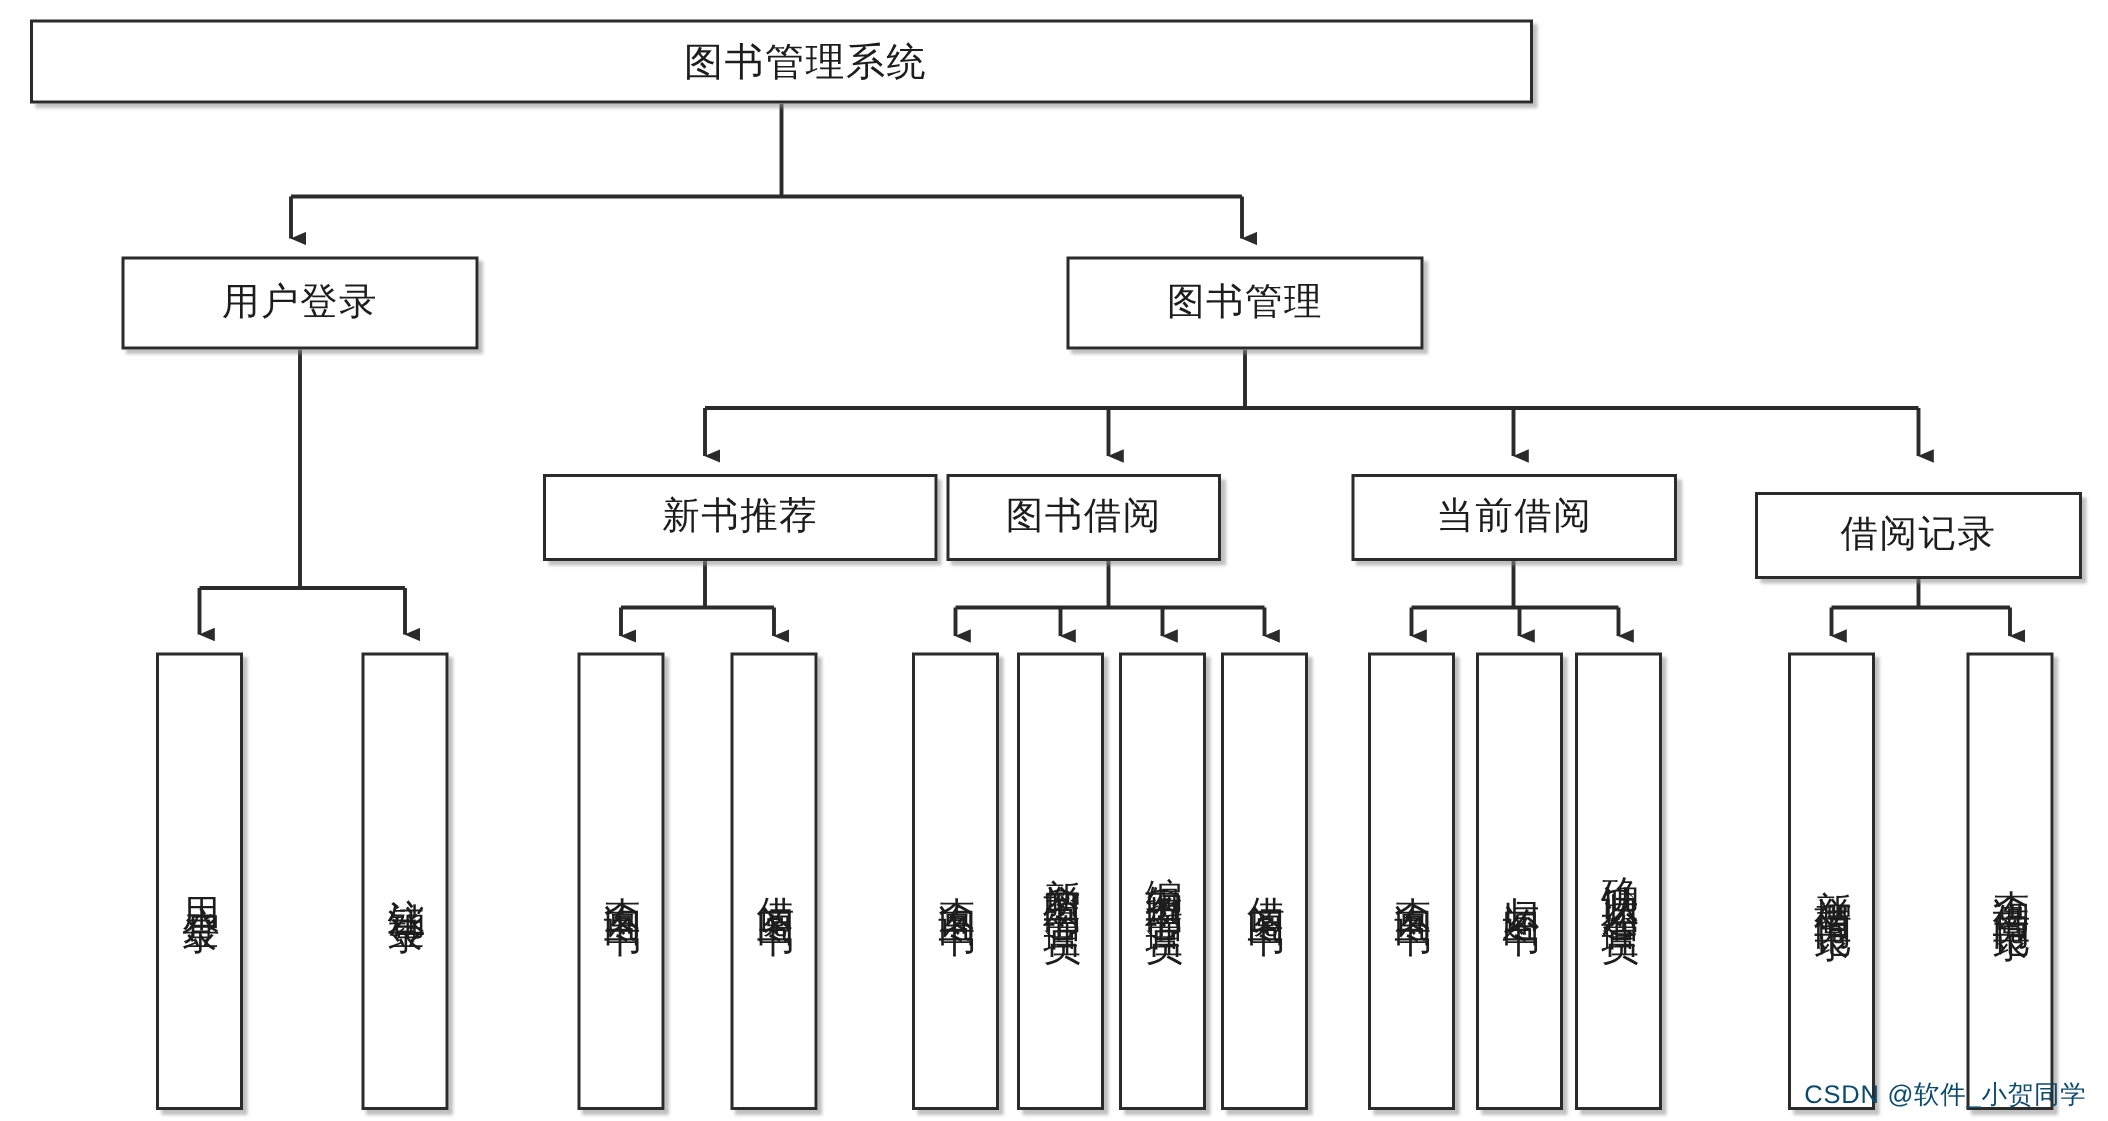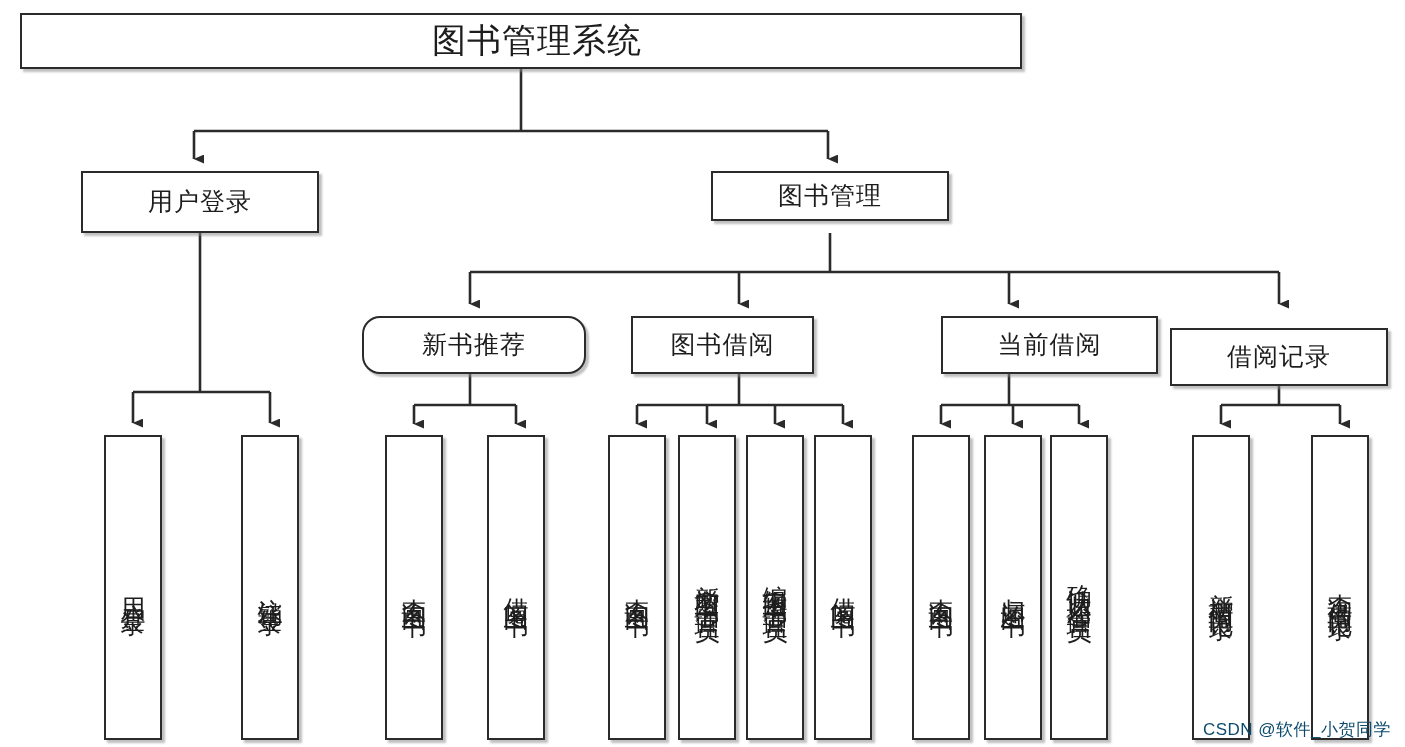--- a/index.html
+++ b/index.html
@@ -52,21 +52,21 @@
   }
   .node.vertical .node-label {
     writing-mode: vertical-rl;
     text-orientation: upright;
     font-size: 25px;
     letter-spacing: 5px;
     line-height: 1.0;
     white-space: nowrap;
   }
   .node.root .node-label {
-    font-size: 34px;
+    font-size: 26px;
     margin-left: 32px;
   }
   #watermark {
     position: absolute;
     right: 14px;
     bottom: 6px;
     font-size: 17px;
     color: #0c4a6e;
     letter-spacing: 0.5px;
     white-space: nowrap;
@@ -129,31 +129,31 @@
     </g>
   </svg>
 
   <div class="node horizontal root" style="left:20px;top:13px;width:1002px;height:56px;">
     <span class="node-label">图书管理系统</span>
   </div>
 
   <div class="node horizontal" style="left:81px;top:171px;width:238px;height:62px;">
     <span class="node-label">用户登录</span>
   </div>
-  <div class="node horizontal" style="left:711px;top:171px;width:238px;height:50px;">
+  <div class="node horizontal" style="left:711px;top:171px;width:238px;height:62px;">
     <span class="node-label">图书管理</span>
   </div>
 
-  <div class="node horizontal" style="left:362px;top:316px;width:224px;height:58px;border-radius:18px;">
+  <div class="node horizontal" style="left:362px;top:316px;width:263px;height:58px;">
     <span class="node-label">新书推荐</span>
   </div>
   <div class="node horizontal" style="left:631px;top:316px;width:183px;height:58px;align-items:center;">
     <span class="node-label">图书借阅</span>
   </div>
-  <div class="node horizontal" style="left:901px;top:316px;width:217px;height:58px;margin-left:40px;">
+  <div class="node horizontal" style="left:901px;top:316px;width:217px;height:58px;">
     <span class="node-label">当前借阅</span>
   </div>
   <div class="node horizontal" style="left:1170px;top:316px;width:218px;height:58px;margin-top:12px;">
     <span class="node-label">借阅记录</span>
   </div>
 
   <div class="node vertical" style="left:104px;top:435px;width:58px;height:305px;">
     <span class="node-label">用户登录</span>
   </div>
   <div class="node vertical" style="left:241px;top:435px;width:58px;height:305px;">

